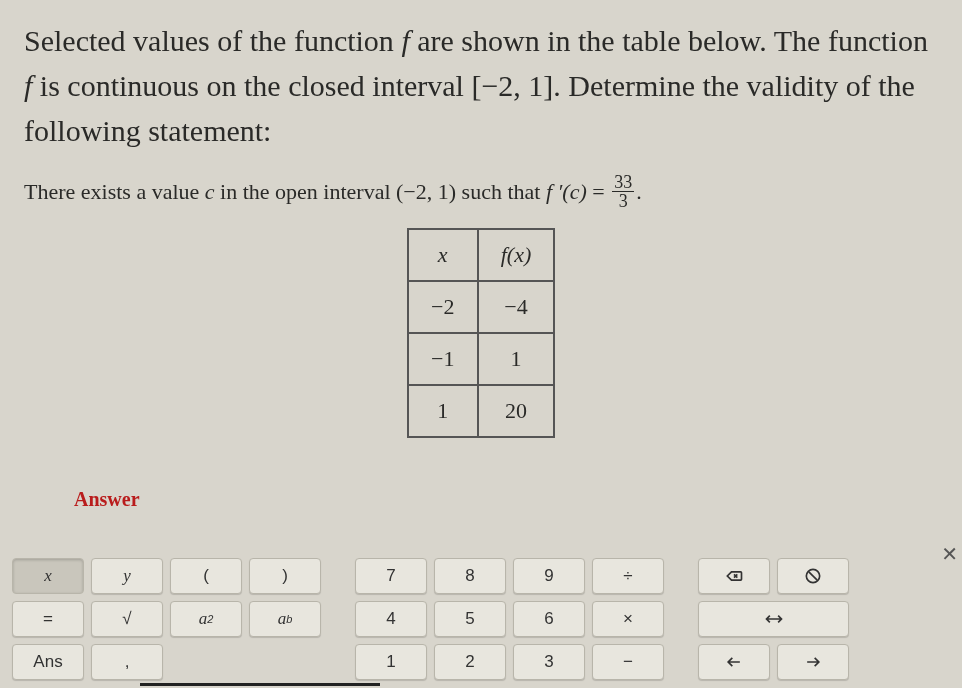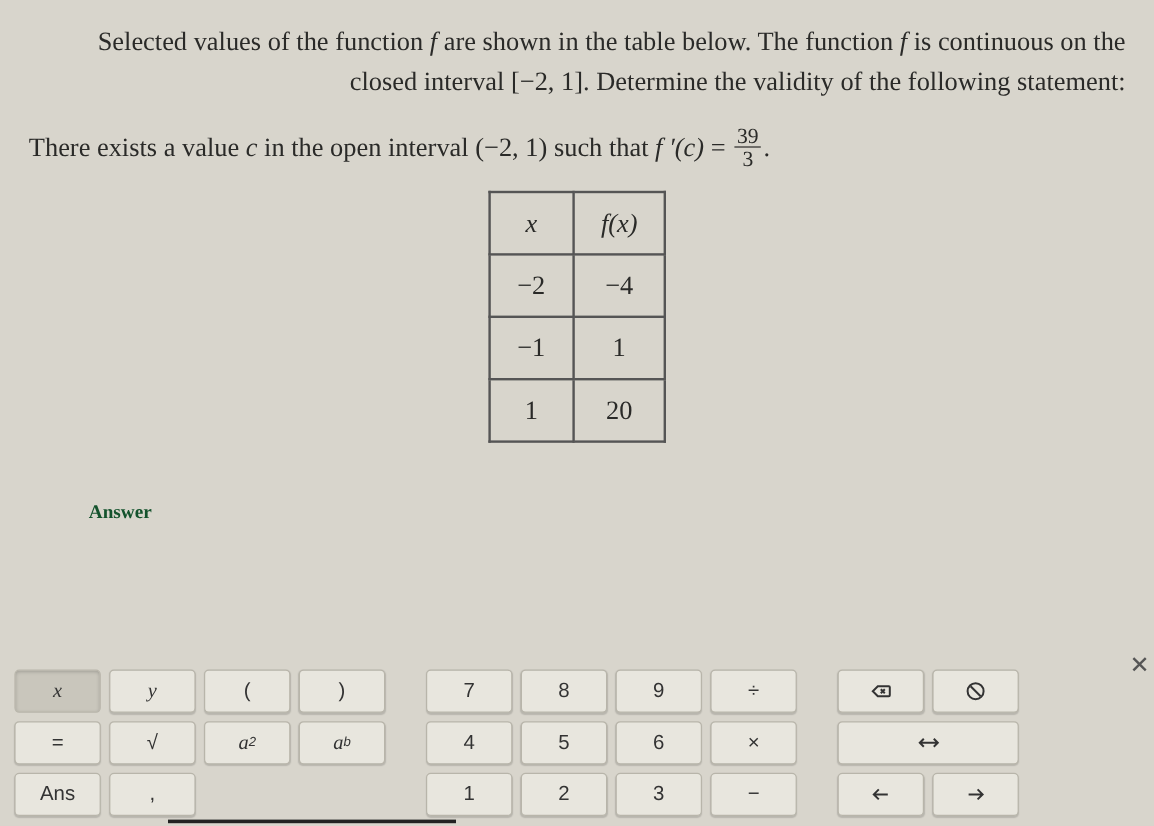--- a/index.html
+++ b/index.html
@@ -9,24 +9,23 @@
     background: #d8d5cc;
     font-family: Georgia, 'Times New Roman', serif;
     color: #2a2a28;
     overflow: hidden;
     position: relative;
   }
   .content {
     padding: 18px 24px 10px 24px;
   }
   .prompt {
-    font-size: 22px;
+    font-size: 30px;
     line-height: 1.5;
     margin-bottom: 22px;
-    text-align: right;
   }
   .statement {
     font-size: 22px;
     line-height: 1.5;
     margin-bottom: 16px;
   }
   .fn { font-style: italic; font-family: Georgia, serif; }
   .frac {
     display: inline-block;
     vertical-align: middle;
@@ -47,24 +46,24 @@
   .data-table td {
     border: 2px solid #555;
     padding: 10px 22px;
     text-align: center;
     font-size: 22px;
     min-width: 70px;
     height: 52px;
   }
   .data-table td .fn { font-style: italic; }
   .answer-label {
-    font-size: 16px;
+    font-size: 20px;
     font-weight: bold;
     margin: 10px 0 6px 50px;
-    color: #14532d;
+    color: #b91c1c;
   }
   .keypad {
     position: absolute;
     bottom: 6px;
     left: 0;
     right: 0;
     padding: 8px 12px 2px 12px;
     display: flex;
     gap: 34px;
     align-items: flex-start;
@@ -112,21 +111,21 @@
   }
 </style>
 </head>
 <body>
 
 <div class="content">
   <p class="prompt">
     <span>Selected values of the function </span><span class="fn">f</span><span> are shown in the table below. The function </span><span class="fn">f</span><span> is continuous on the closed interval </span><span>[−2, 1]</span><span>. Determine the validity of the following statement:</span>
   </p>
   <p class="statement">
-    <span>There exists a value </span><span class="fn">c</span><span> in the open interval </span><span>(−2, 1)</span><span> such that </span><span class="fn">f ′(c)</span><span> = </span><span class="frac"><span class="num">39</span><span class="den">3</span></span><span>.</span>
+    <span>There exists a value </span><span class="fn">c</span><span> in the open interval </span><span>(−2, 1)</span><span> such that </span><span class="fn">f ′(c)</span><span> = </span><span class="frac"><span class="num">33</span><span class="den">3</span></span><span>.</span>
   </p>
 
   <table class="data-table">
     <tbody>
         <tr>
       <td><span class="fn">x</span></td>
       <td><span class="fn">f(x)</span></td>
     </tr>
     <tr>
       <td>−2</td>

